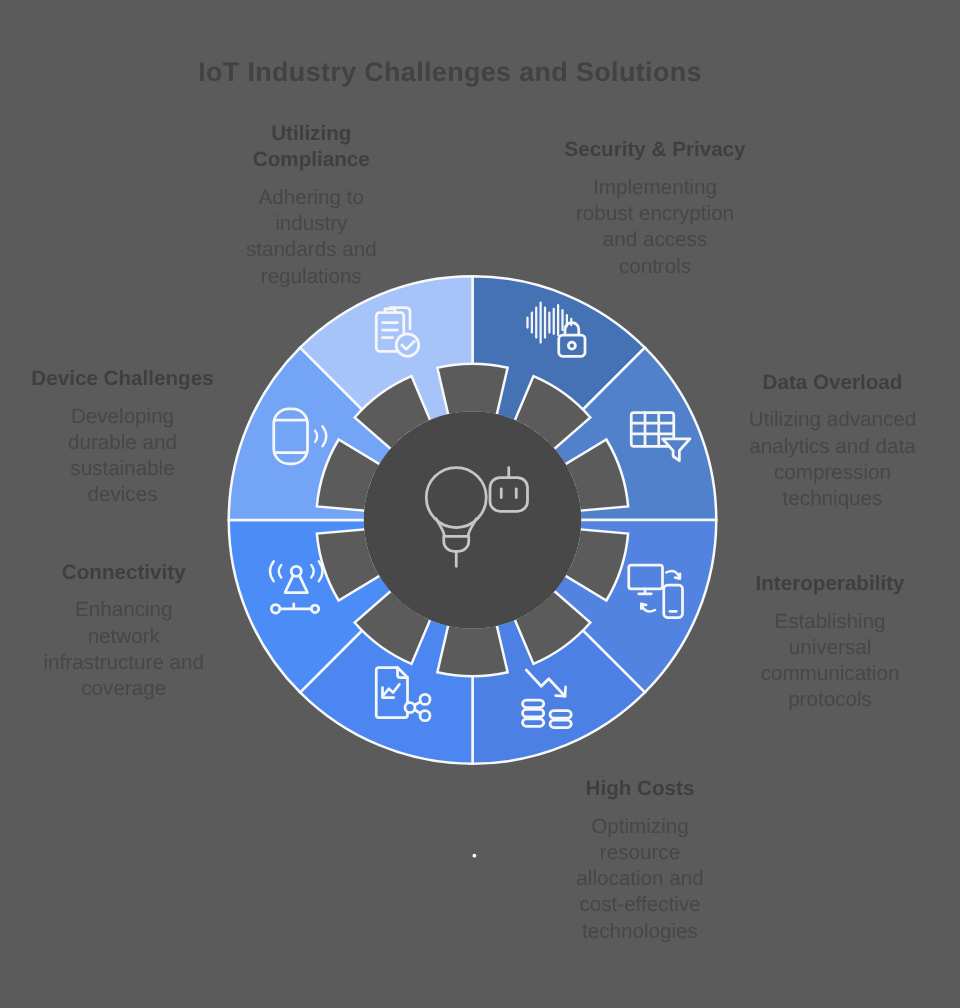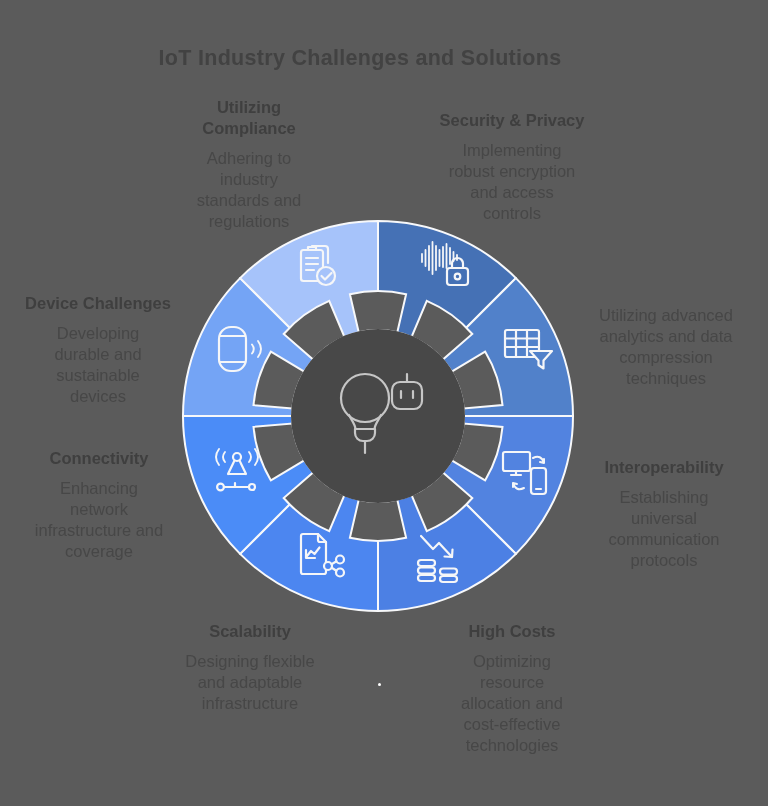--- a/index.html
+++ b/index.html
@@ -10,21 +10,21 @@
   }
   .stage{position:absolute;inset:0;}
   .title{
     position:absolute;left:60px;top:46px;width:600px;text-align:center;
     font-size:21.5px;font-weight:700;color:#424242;letter-spacing:.3px;
   }
   svg.wheel{position:absolute;left:0;top:0;}
   .label{position:absolute;text-align:center;color:#424242;}
   .lh{font-size:16.5px;font-weight:700;line-height:21px;white-space:pre-line;color:#3f3f3f;}
   .lb{margin-top:9px;font-size:16.5px;font-weight:400;line-height:21px;white-space:pre-line;color:#474747;}
-  .lbl-security{left:412px;top:110px;width:200px;}
+  .lbl-security{left:424px;top:110px;width:200px;}
   .lbl-data{left:566px;top:296px;width:200px;}
   .lbl-interop{left:564px;top:457px;width:200px;}
   .lbl-costs{left:412px;top:621px;width:200px;}
   .lbl-scal{left:150px;top:621px;width:200px;}
   .lbl-conn{left:0px;top:448px;width:198px;}
   .lbl-device{left:0px;top:293px;width:196px;}
   .lbl-reg{left:149px;top:97px;width:200px;}
   .dot{position:absolute;left:378px;top:683px;width:3px;height:3px;background:#ffffff;border-radius:50%;}
   .wicon{stroke:#f5f6f8;fill:none;stroke-width:2.2;stroke-linecap:round;stroke-linejoin:round;}
   .hicon{stroke:#c6c6c6;fill:none;stroke-width:2.2;stroke-linecap:round;stroke-linejoin:round;}
@@ -143,46 +143,41 @@
   </svg>
 
   <div class="label lbl-security">
     <div class="lh">Security &amp; Privacy</div>
     <div class="lb">Implementing
 robust encryption
 and access
 controls</div>
   </div>
   <div class="label lbl-data">
+    <div class="lh">Data Overload</div>
     <div class="lb">Utilizing advanced
 analytics and data
 compression
 techniques</div>
   </div>
   <div class="label lbl-interop">
     <div class="lh">Interoperability</div>
     <div class="lb">Establishing
 universal
 communication
 protocols</div>
   </div>
   <div class="label lbl-costs">
     <div class="lh">High Costs</div>
     <div class="lb">Optimizing
 resource
 allocation and
 cost-effective
 technologies</div>
   </div>
-  <div class="label lbl-scal">
-    <div class="lh">Scalability</div>
-    <div class="lb">Designing flexible
-and adaptable
-infrastructure</div>
-  </div>
   <div class="label lbl-conn">
     <div class="lh">Connectivity</div>
     <div class="lb">Enhancing
 network
 infrastructure and
 coverage</div>
   </div>
   <div class="label lbl-device">
     <div class="lh">Device Challenges</div>
     <div class="lb">Developing

